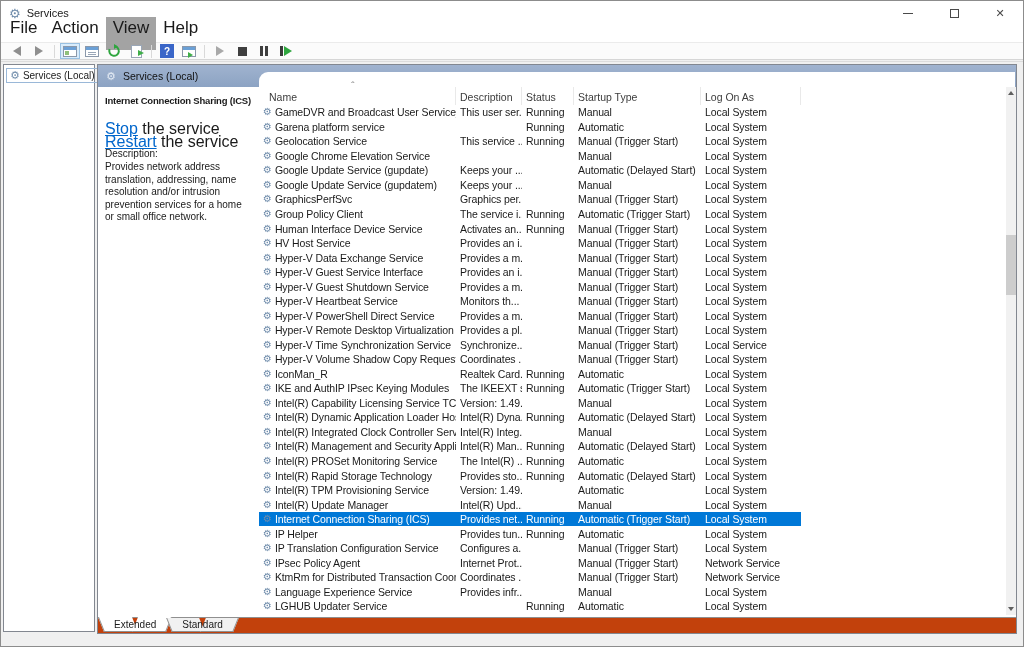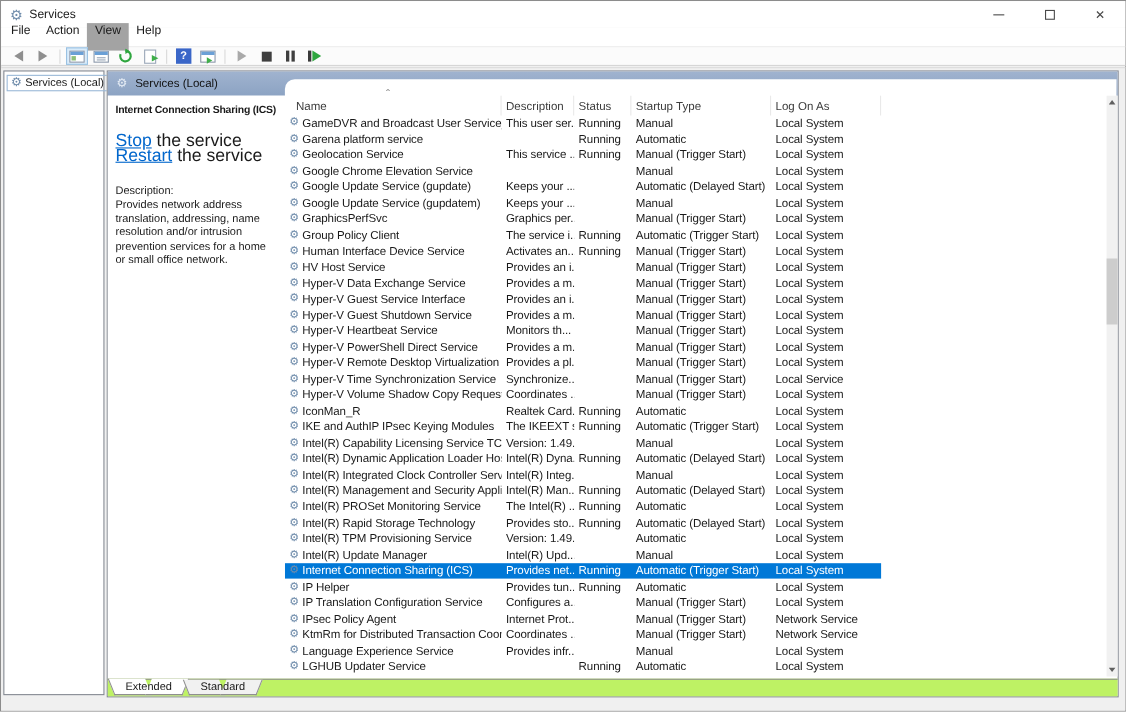--- a/index.html
+++ b/index.html
@@ -12,21 +12,21 @@
   .app-gear { font-size:13px; line-height:1; color:#6f8cab; margin:0 6px 0 8px; }
   .win-title { font-size:11px; }
   .tb-spacer { flex:1; }
   .win-btn { width:46px; height:24px; display:flex; align-items:center; justify-content:center; color:#4a4a4a; }
   .min-glyph { width:10px; height:1px; background:#4a4a4a; }
   .max-glyph { width:9px; height:9px; border:1px solid #4a4a4a; }
   .close-glyph { font-size:11px; color:#4a4a4a; }
 
   
   .menubar { height:18px; background:#ffffff; display:flex; align-items:center; padding-left:2px; border-bottom:1px solid #ebebeb; }
-  .menu-item { font-size:11px; padding:1px 7px 12px; }
+  .menu-item { font-size:17px; padding:1px 7px 12px; }
   .menu-item.hl { background:#a3a3a3; }
 
   
   .toolbar { height:17px; background:#fbfbfb; display:flex; align-items:center; padding-left:5px; border-bottom:1px solid #d6d6d6; }
   .tb-sep { width:1px; height:13px; background:#d9d9d9; margin:0 4px; }
   .tb-ico { width:20px; height:16px; display:flex; align-items:center; justify-content:center; margin:0 1px; position:relative; }
   .tb-ico.toggled { background:#d9ecfb; border:1px solid #9ac1e2; }
   .arrow-l,.arrow-r { width:0; height:0; border-top:5px solid transparent; border-bottom:5px solid transparent; }
   .arrow-l { border-right:8px solid #8f8f8f; }
   .arrow-r { border-left:8px solid #8f8f8f; }
@@ -56,21 +56,21 @@
   .pane { position:absolute; left:96px; top:2px; width:920px; height:570px; background:#fff; border:1px solid #828790; }
   .pane-header { position:absolute; left:0; top:0; right:0; height:22px;
     background:linear-gradient(to bottom,#a0b3cf,#8ca3c3); display:flex; align-items:center; font-size:10.5px; color:#111; }
   .ph-gear { font-size:11px; color:#e4ebf4; margin:0 7px 0 8px; line-height:1; }
 
   
   .desc-panel { position:absolute; left:0; top:22px; width:161px; bottom:16px; background:#fff; padding:8px 6px 0 7px; }
   .svc-title { font-size:9.5px; font-weight:bold; letter-spacing:-0.2px; white-space:nowrap; overflow:hidden; }
   .svc-links { margin-top:17px; font-size:16px; line-height:12.5px; }
   .link { color:#0066cc; text-decoration:underline; }
-  .desc-label { margin-top:20px; font-size:10px; }
+  .desc-label { font-size:10px; }
   .desc-text { margin-top:2px; font-size:10px; line-height:12.5px; }
 
   
   .list-box { position:absolute; left:161px; top:7px; right:1px; bottom:16px; background:#fff; border-top-left-radius:9px; overflow:hidden; }
   .sort-ico { position:absolute; left:92px; top:9px; font-size:11px; color:#8a8a8a; line-height:1; }
   .col-headers { display:flex; padding-top:15px; height:33px; }
   .hcell { font-size:10.5px; color:#3c3c3c; border-right:1px solid #e9e9e9; padding-left:4px; display:flex; align-items:flex-end; padding-bottom:2px; white-space:nowrap; overflow:hidden; }
   .w-name { width:197px; } .w-desc { width:66px;text-align:center; } .w-status { width:52px; } .w-startup { width:127px; } .w-logon { width:100px; }
   .hcell.w-name { padding-left:10px; }
 
@@ -84,21 +84,21 @@
 
   
   .vscroll { position:absolute; right:0; top:22px; width:10px; height:528px; background:#f1f1f1; }
   .sb-up,.sb-down { position:absolute; left:0; width:10px; height:12px; display:flex; align-items:center; justify-content:center; }
   .sb-up { top:0; } .sb-down { bottom:0; }
   .tri-up { width:0; height:0; border-left:3px solid transparent; border-right:3px solid transparent; border-bottom:4px solid #5f5f5f; }
   .tri-down { width:0; height:0; border-left:3px solid transparent; border-right:3px solid transparent; border-top:4px solid #5f5f5f; }
   .sb-thumb { position:absolute; left:0; width:10px; top:148px; height:60px; background:#cdcdcd; }
 
   
-  .tabstrip { position:absolute; left:0; right:0; bottom:0; height:16px; background:#bef264; border-top:1px solid #8f8f8f; display:flex; padding-left:3px; }
+  .tabstrip { position:absolute; left:0; right:0; bottom:0; height:16px; background:#c2410c; border-top:1px solid #8f8f8f; display:flex; padding-left:3px; }
   .tab { position:relative; height:15px; padding:0 13px; font-size:10px; line-height:14px; }
   .tab .txt { position:relative; z-index:2; }
   .tab::before,.tab::after { content:""; position:absolute; top:0; bottom:1px; background:#f1f1f1; z-index:1; }
   .tab::before { left:0; right:50%; border-left:1px solid #8f8f8f; border-bottom:1px solid #8f8f8f; transform:skewX(22deg); }
   .tab::after { left:50%; right:0; border-right:1px solid #8f8f8f; border-bottom:1px solid #8f8f8f; transform:skewX(-22deg); }
   .tab.active::before,.tab.active::after { background:#ffffff; top:-1px; }
 </style>
 </head>
 <body>
 

